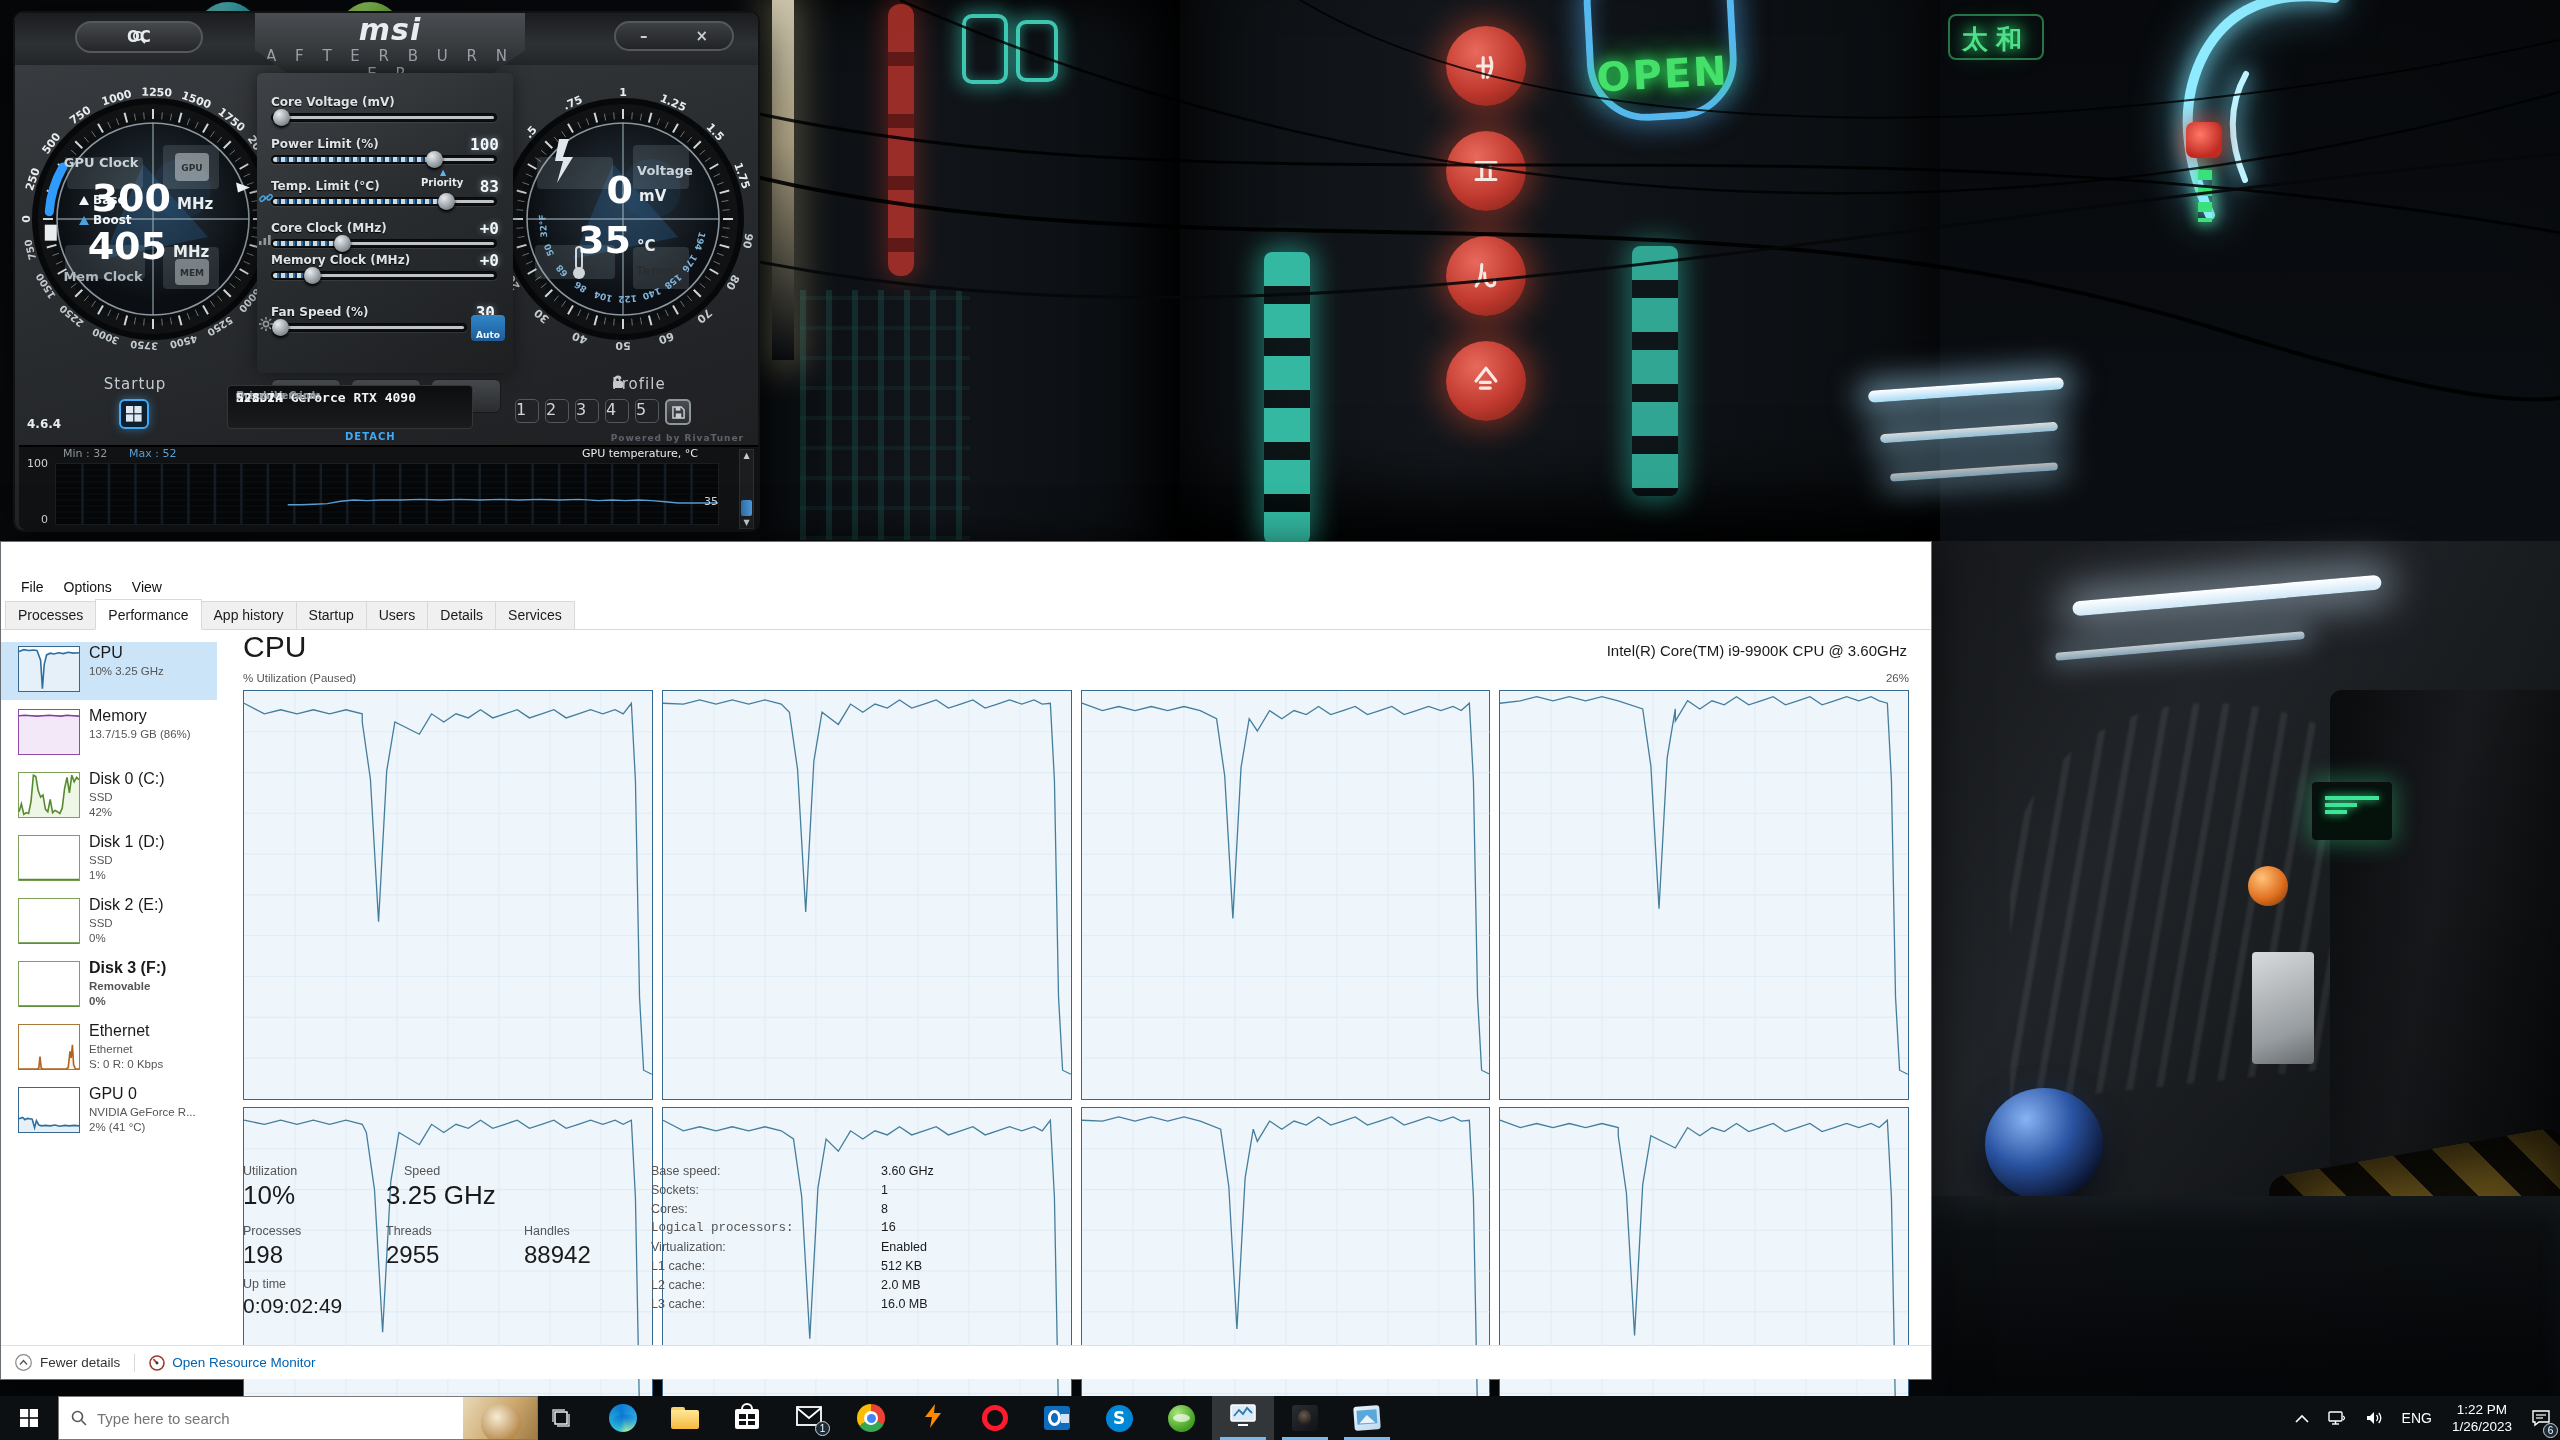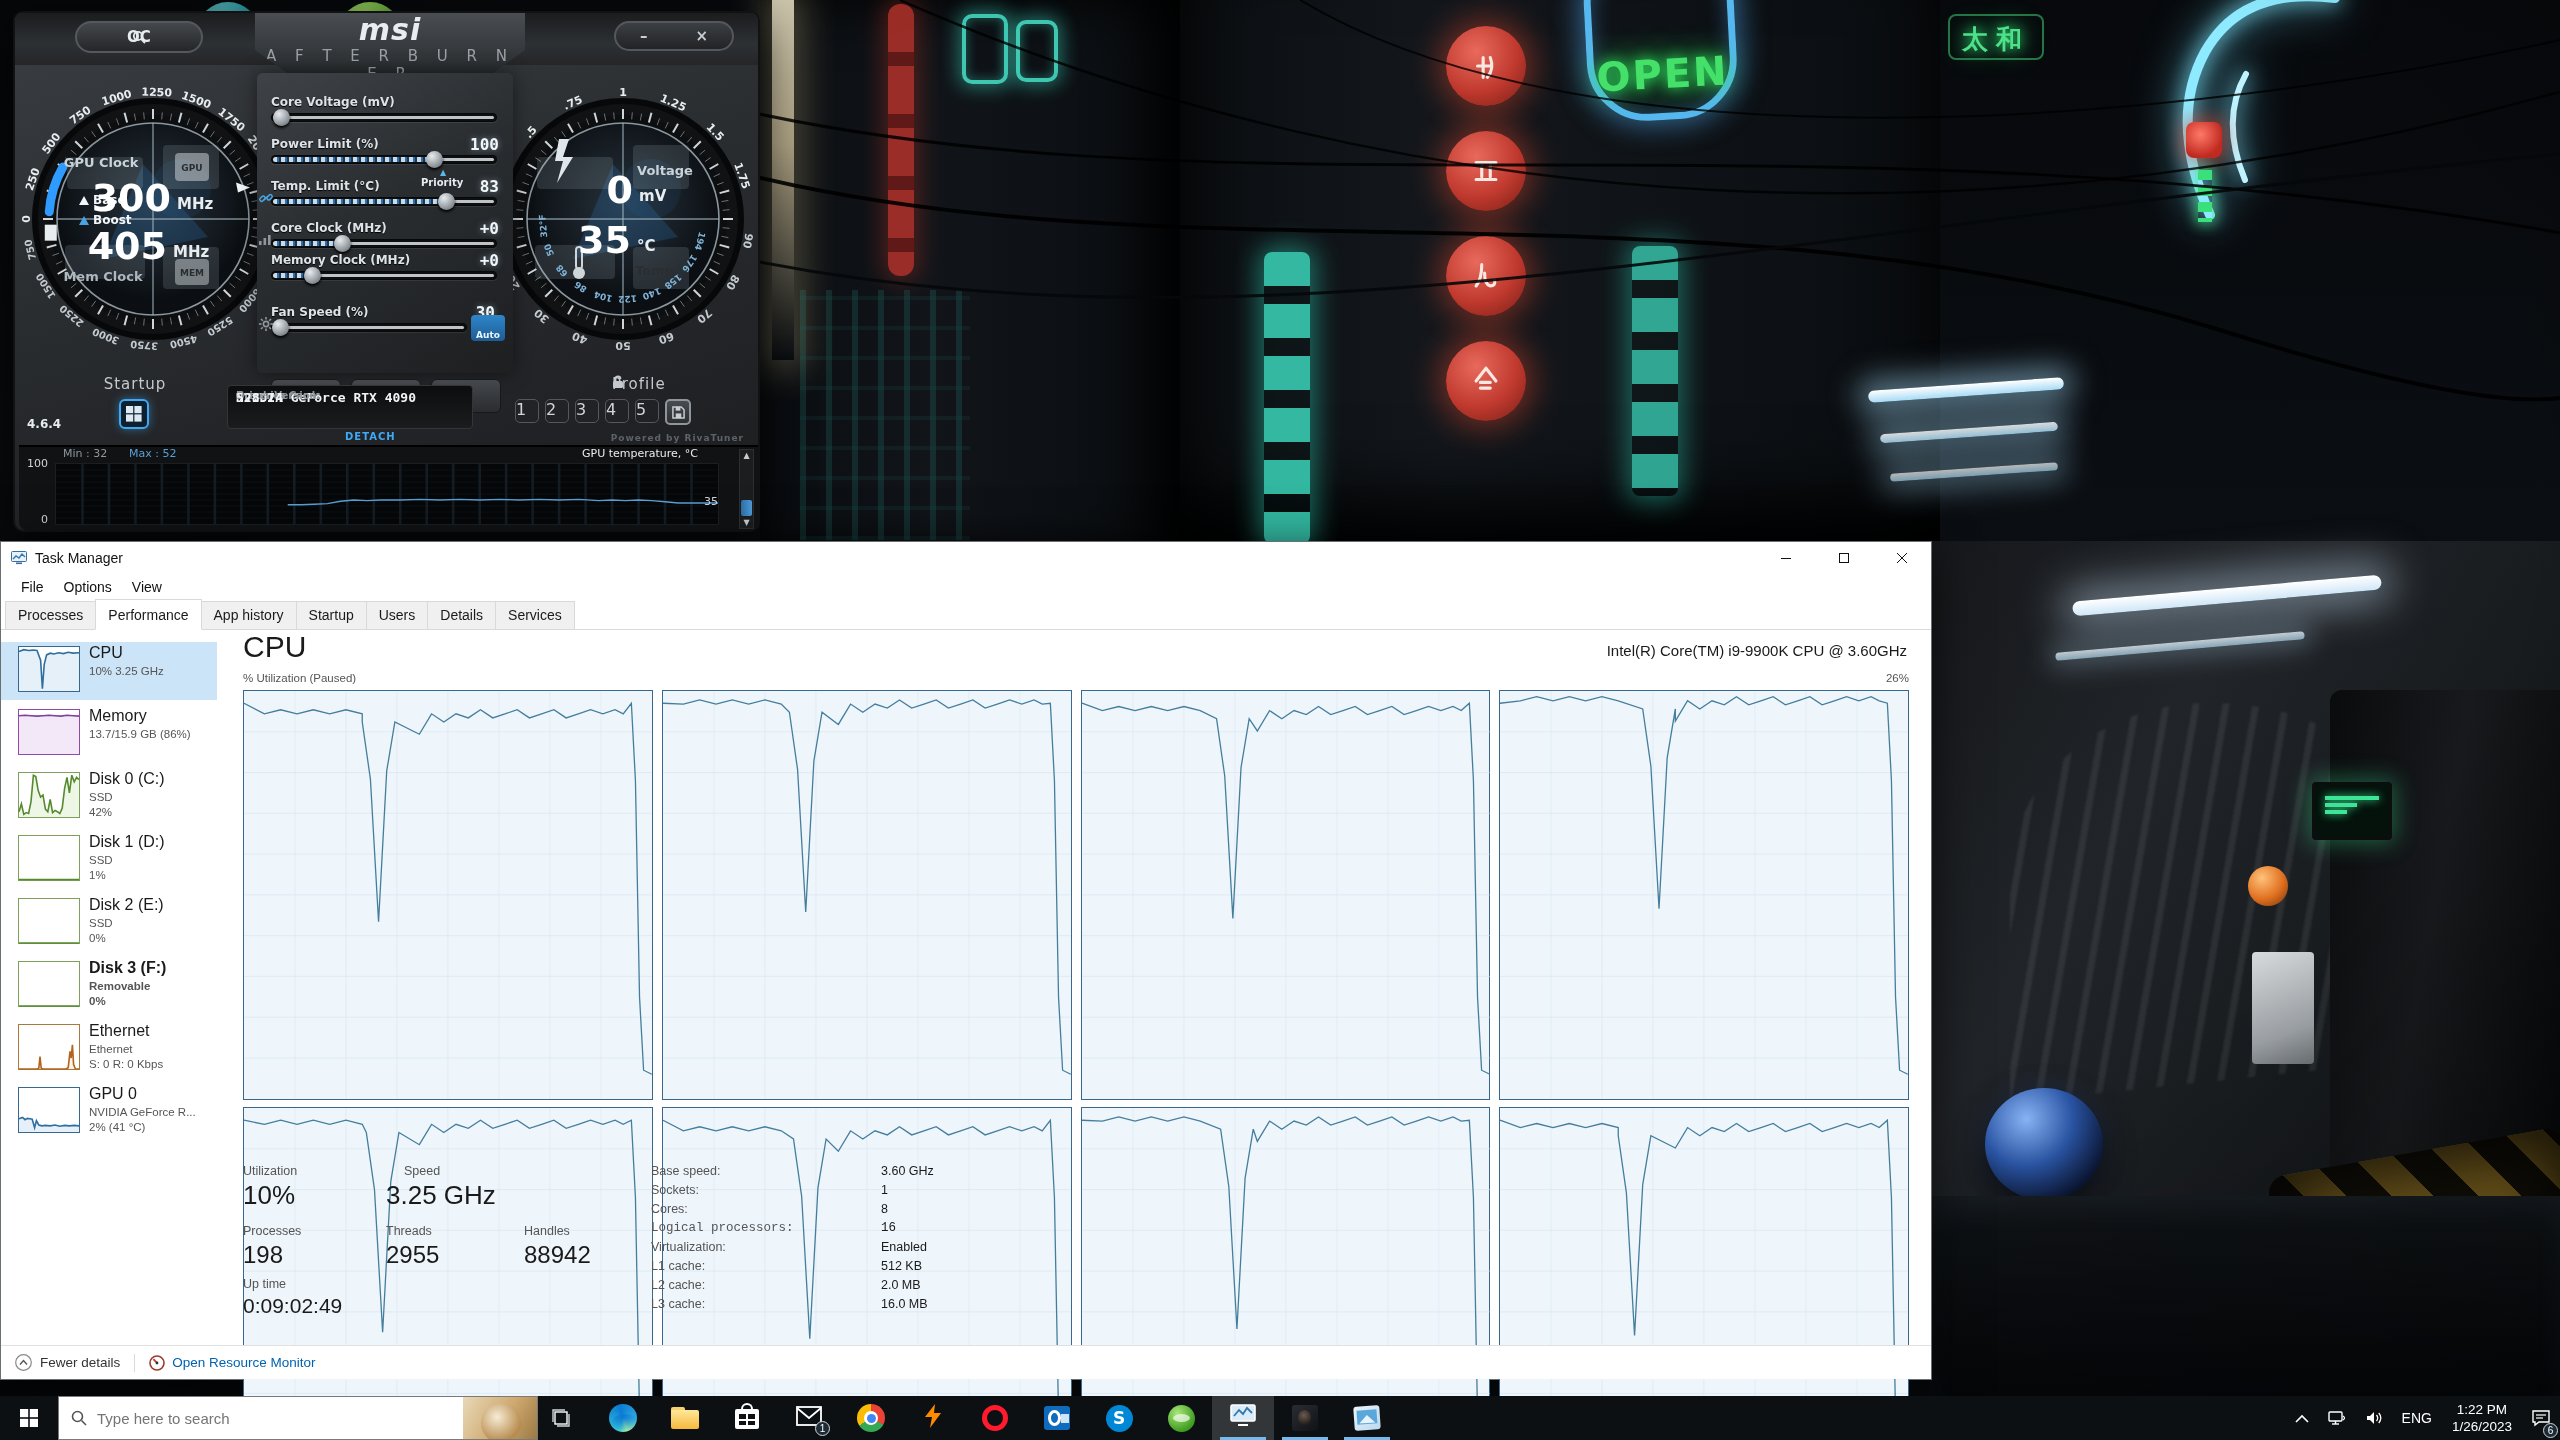--- a/index.html
+++ b/index.html
@@ -806,46 +806,20 @@
       <span class="mg-axis" style="right:40px;top:48px;">35</span>
       <div class="mg-scroll">
         <i style="top:1px;">▲</i>
         <div class="mg-thumb"></div>
         <i style="bottom:1px;">▼</i>
       </div>
     </div>
   </div>
 
   <div class="tm">
-    <div class="tm-title">
-      <svg width="16" height="16" viewBox="0 0 16 16">
-        <rect x="0.5" y="1.5" width="15" height="10" rx="1" fill="#e8f1f8" stroke="#3a6ea5" stroke-width="1"></rect>
-        <polyline points="2,9 5,6 8,8 11,4 14,7" fill="none" stroke="#2f7bb0" stroke-width="1.4"></polyline>
-        <rect x="5" y="12.5" width="6" height="1.6" fill="#3a6ea5"></rect>
-      </svg>
-      <span class="tm-title-text">Task Manager</span>
-      <div class="tm-ctrls">
-        <div>
-            <svg width="12" height="12" viewBox="0 0 12 12">
-              <line x1="1" y1="6.5" x2="11" y2="6.5" stroke="#111" stroke-width="1"></line>
-            </svg>
-          </div>
-        <div>
-            <svg width="12" height="12" viewBox="0 0 12 12">
-              <rect x="1.5" y="1.5" width="9" height="9" fill="none" stroke="#111" stroke-width="1"></rect>
-            </svg>
-          </div>
-        <div>
-            <svg width="12" height="12" viewBox="0 0 12 12">
-              <line x1="1" y1="1" x2="11" y2="11" stroke="#111" stroke-width="1"></line>
-              <line x1="11" y1="1" x2="1" y2="11" stroke="#111" stroke-width="1"></line>
-            </svg>
-          </div>
-      </div>
-    </div>
     <div class="tm-menubar" id="tmMenu">
         <span>File</span>
         <span>Options</span>
         <span>View</span>
       </div>
     <div class="tm-tabs" id="tmTabs">
         <div class="tm-tab">Processes</div>
         <div class="tm-tab active">Performance</div>
         <div class="tm-tab">App history</div>
         <div class="tm-tab">Startup</div>

